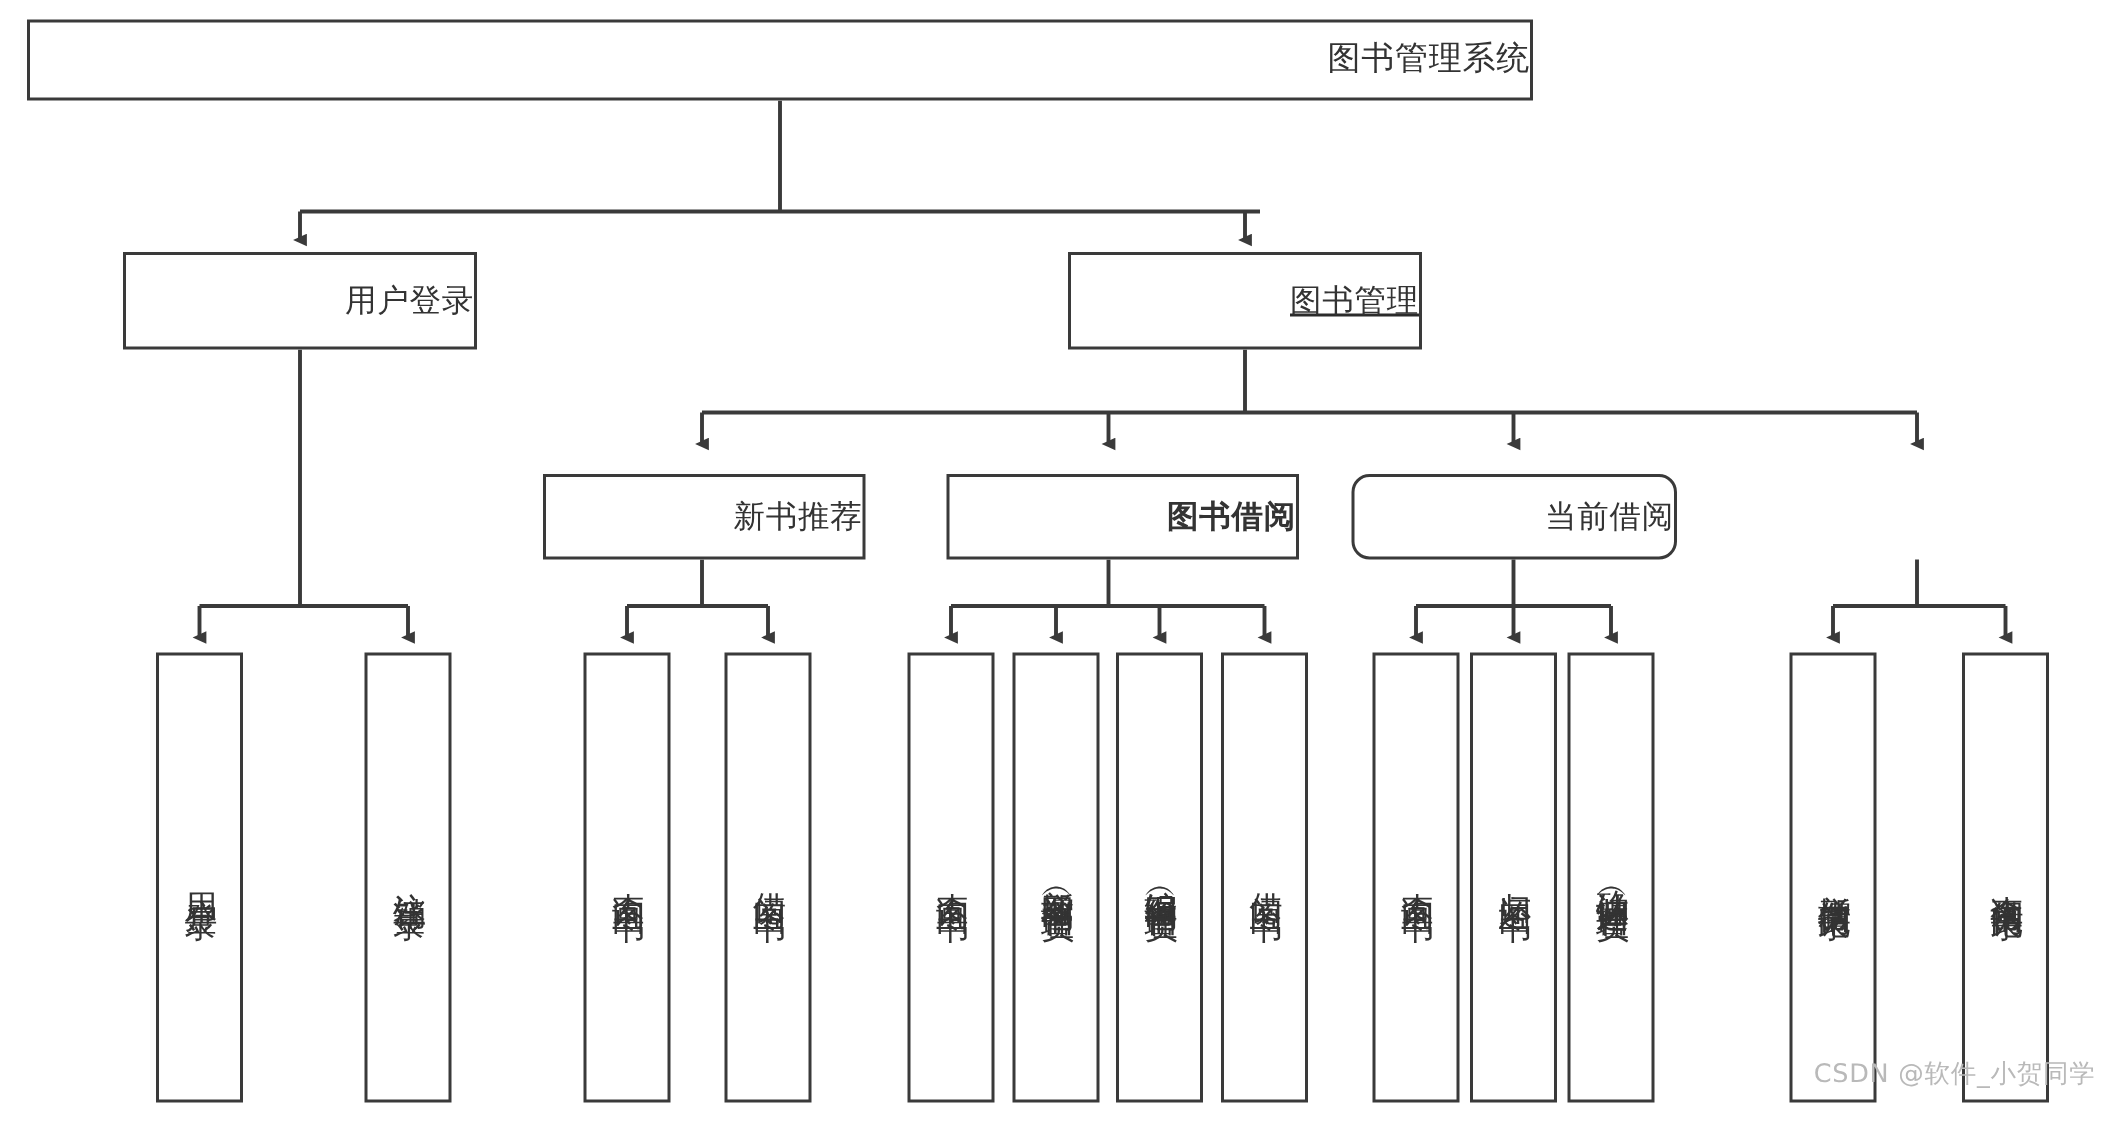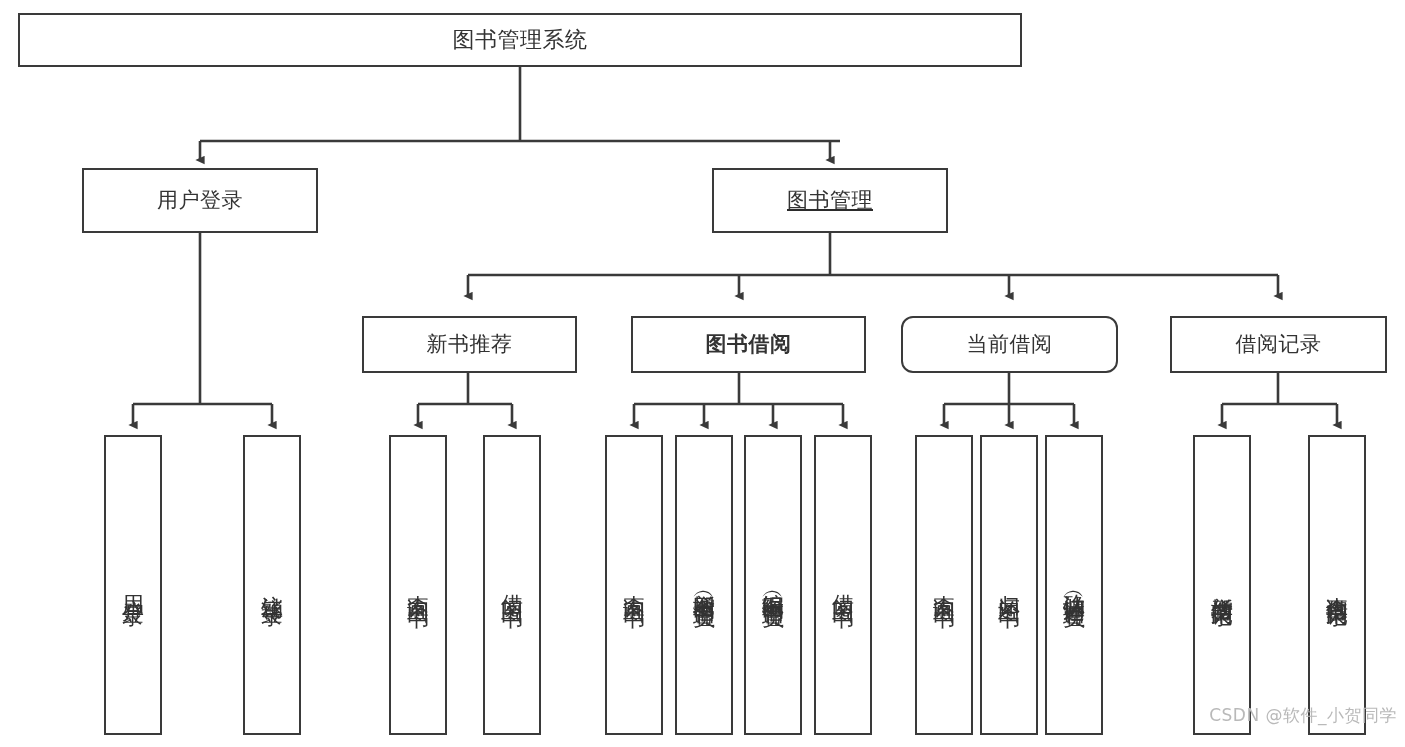--- a/index.html
+++ b/index.html
@@ -25,21 +25,21 @@
     width: 1405px;
     height: 747px;
   }
   .node {
     position: absolute;
     box-sizing: border-box;
     background: #ffffff;
     border: 2px solid #3a3a3a;
     display: flex;
     align-items: center;
-    justify-content: center;
+    justify-content: flex-end;
     color: #2b2b2b;
   }
   .node.root {
     border-width: 2px;
   }
   .node-label {
     display: block;
     text-align: center;
     line-height: 1.18;
     letter-spacing: 0.5px;
@@ -160,23 +160,20 @@
 
   <div class="node h" style="left:362px; top:316px; width:215px; height:57px;">
     <span class="node-label">新书推荐</span>
   </div>
   <div class="node h" style="left:631px; top:316px; width:235px; height:57px;font-weight:bold;">
     <span class="node-label">图书借阅</span>
   </div>
   <div class="node h" style="left:901px; top:316px; width:217px; height:57px;border-radius:12px;">
     <span class="node-label">当前借阅</span>
   </div>
-  <div class="node h" style="left:1170px; top:316px; width:217px; height:57px;">
-    <span class="node-label">借阅记录</span>
-  </div>
 
   <div class="node v" style="left:104px; top:435px; width:58px; height:300px;">
     <span class="node-label">用户登录</span>
   </div>
   <div class="node v" style="left:243px; top:435px; width:58px; height:300px;">
     <span class="node-label">注销登录</span>
   </div>
 
   <div class="node v" style="left:389px; top:435px; width:58px; height:300px;">
     <span class="node-label">查询图书</span>

